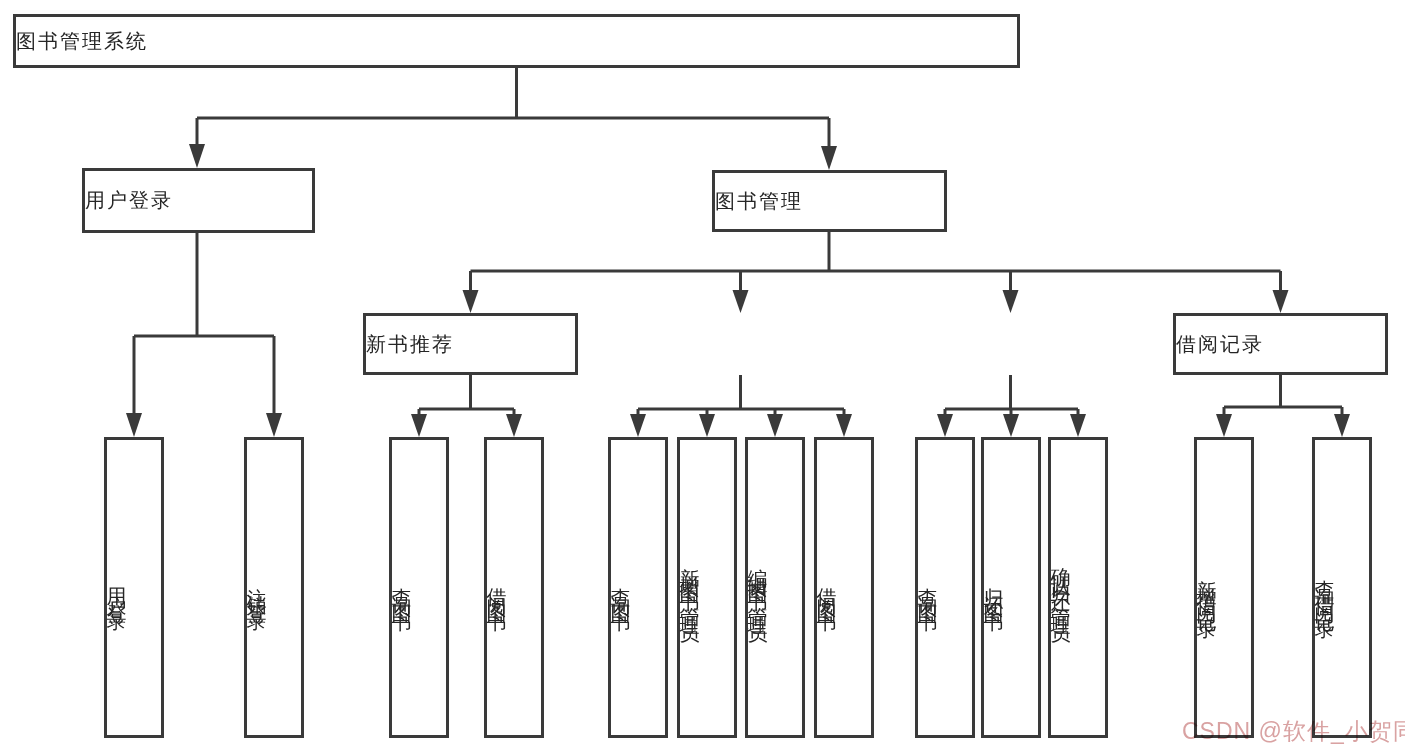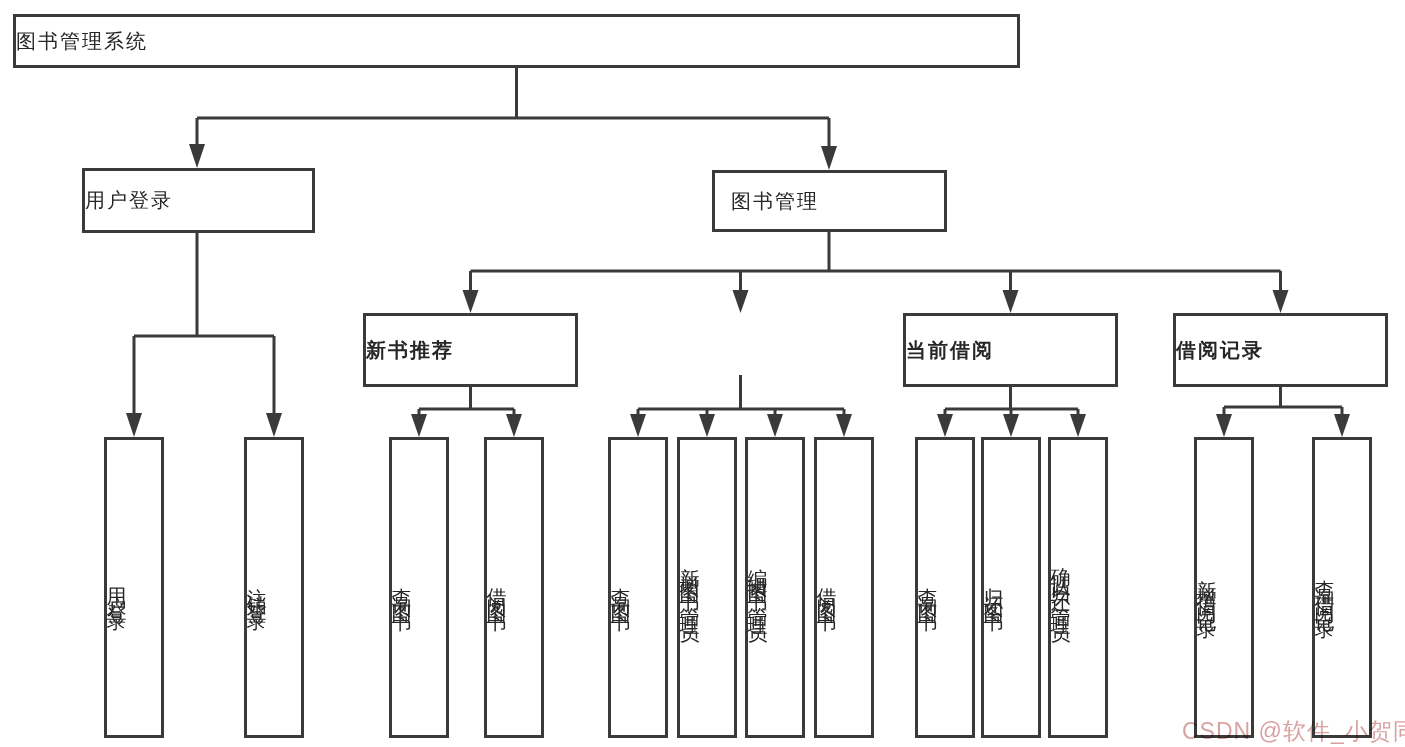--- a/index.html
+++ b/index.html
@@ -20,22 +20,22 @@
     color:#262626;
     z-index:2;
   }
   .hlabel{
     font-size:20px;
     letter-spacing:2px;
     white-space:nowrap;
   }
   .root{left:13px;top:14px;width:1007px;height:54px;}
   .lvl2a{left:82px;top:168px;width:233px;height:65px;}
-  .lvl2b{left:712px;top:170px;width:235px;height:62px;padding-left:16px;}
-  .lvl3{top:313px;height:74px;width:215px;font-weight:bold;}
+  .lvl2b{left:712px;top:170px;width:235px;height:62px;}
+  .lvl3{top:313px;height:62px;width:215px;}
   .l3a{left:363px;} .l3b{left:633px;} .l3c{left:903px;} .l3d{left:1173px;}
   .leaf{top:437px;height:301px;width:60px;}
   .vlabel{
     writing-mode:vertical-rl;
     text-orientation:mixed;
     font-size:20px;
     letter-spacing:8px;
     line-height:1;
     white-space:nowrap;
   }
@@ -145,23 +145,20 @@
   <div class="node lvl2a">
     <span class="hlabel">用户登录</span>
   </div>
   <div class="node lvl2b">
     <span class="hlabel">图书管理</span>
   </div>
 
   <div class="node lvl3 l3a">
     <span class="hlabel">新书推荐</span>
   </div>
-  <div class="node lvl3 l3c">
-    <span class="hlabel">当前借阅</span>
-  </div>
   <div class="node lvl3 l3d">
     <span class="hlabel">借阅记录</span>
   </div>
 
   <div class="node leaf a1">
     <span class="vlabel">用户登录</span>
   </div>
   <div class="node leaf a2">
     <span class="vlabel">注销登录</span>
   </div>

